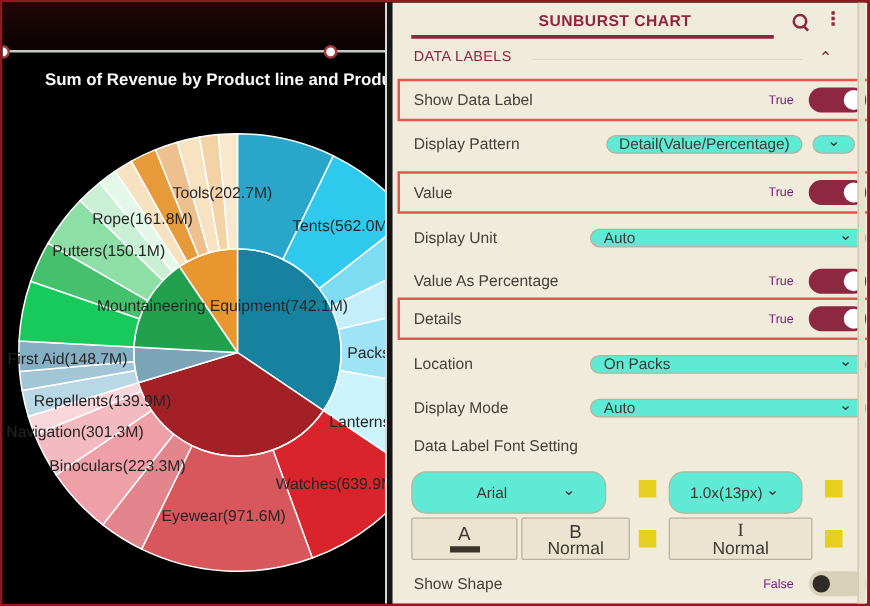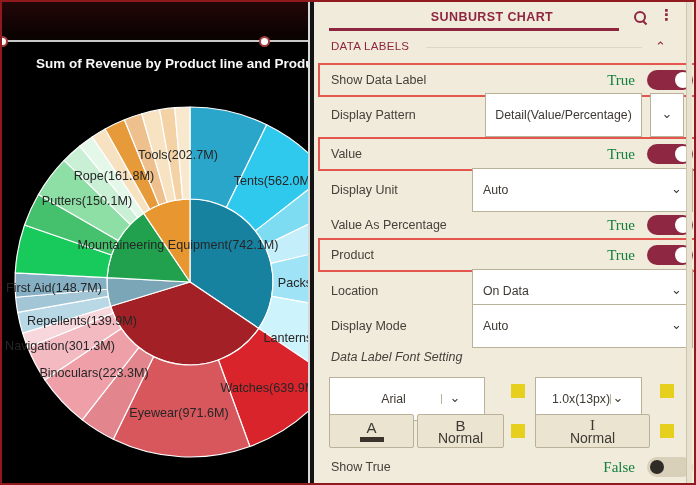--- a/index.html
+++ b/index.html
@@ -33,36 +33,36 @@
     font-family:"DejaVu Sans",sans-serif;cursor:pointer;}
   .section-label{position:absolute;left:17px;top:38px;color:#8e2640;font-size:11.5px;letter-spacing:.3px;}
   .section-divider{position:absolute;left:112px;right:52px;top:45px;height:1px;background:#dcd6c5;}
   .section-chevron{position:absolute;right:28px;top:37px;color:#8e2640;font-size:13px;
     font-family:"DejaVu Sans",sans-serif;cursor:pointer;}
   .row{position:absolute;left:17px;right:1px;display:flex;align-items:center;}
   .r-toggle{height:24px;}
   .r-dd{height:28px;}
   .row-label{font-size:12.5px;color:#46403a;white-space:nowrap;}
   .row-right{margin-left:auto;display:flex;align-items:center;gap:12px;}
-  .bool-text{font-size:15px;color:#15803d;font-family:Liberation Serif, serif;}
+  .bool-text{font-size:10px;color:#701a75;}
   .toggle{width:46px;height:20px;border-radius:10px;position:relative;cursor:pointer;}
   .toggle.on{background:#8e2741;}
   .toggle.on .knob{position:absolute;right:2px;top:2px;width:16px;height:16px;border-radius:50%;background:#fff;}
   .toggle.off{background:#d9d0ba;}
   .toggle.off .knob{position:absolute;left:3px;top:3px;width:14px;height:14px;border-radius:50%;background:#2f2b27;}
   .hl::before{content:"";position:absolute;left:-13px;right:-5px;top:-5px;bottom:-5px;
     border:2px solid #e4554e;pointer-events:none;}
-  .field{box-sizing:border-box;background:#ffffff;border:1px solid #b9b19a;border-radius:0;
-    height:44px;display:flex;align-items:center;font-size:12.3px;color:#3e3933;cursor:pointer;}
+  .field{box-sizing:border-box;background:#5eead4;border:1px solid #b9b19a;border-radius:12px;
+    height:15px;display:flex;align-items:center;font-size:12.3px;color:#3e3933;cursor:pointer;}
   .dd{position:absolute;left:141px;right:0;padding:0 10px;text-align:right;}
   .dd .chev{margin-left:auto;}
   .chev{font-family:"DejaVu Sans",sans-serif;color:#3e3933;font-size:13px;line-height:10px;margin-top:-3px;}
   .dp-main{position:absolute;left:154px;width:157px;justify-content:center;}
   .dp-chev{position:absolute;left:319px;width:34px;justify-content:center;}
-  .font-label{position:absolute;left:17px;top:348px;font-size:12.5px;color:#46403a;font-style:italic;}
+  .font-label{position:absolute;left:17px;top:348px;font-size:12.5px;color:#46403a;}
   .frow{position:absolute;left:15px;right:10px;}
   .swatch{position:absolute;width:14px;height:14px;background:#e7cf1e;cursor:pointer;}
   .combo-split{justify-content:space-between;padding:16px;}
   .combo-text{flex:1;text-align:center;}
   .combo-chev{width:26px;align-self:stretch;display:flex;align-items:center;justify-content:center;border-left:1px solid #b9b19a;}
   .btn{box-sizing:border-box;background:#eae4d1;border:1px solid #b9b19a;border-radius:2px;
     display:flex;flex-direction:column;align-items:center;justify-content:center;cursor:pointer;
     color:#3e3933;position:absolute;height:34px;}
   .btn .big{font-size:15px;line-height:15px;}
   .btn .sub{font-size:14px;line-height:11px;}
@@ -186,33 +186,33 @@
       <span class="row-label">Value As Percentage</span>
       <span class="row-right">
         <span class="bool-text">True</span>
         <span class="toggle on">
             <span class="knob"></span>
           </span>
       </span>
     </div>
 
     <div class="row r-toggle hl" style="top:241px">
-      <span class="row-label">Product</span>
+      <span class="row-label">Details</span>
       <span class="row-right">
         <span class="bool-text">True</span>
         <span class="toggle on">
             <span class="knob"></span>
           </span>
       </span>
     </div>
 
     <div class="row r-dd" style="top:275px">
       <span class="row-label">Location</span>
       <span class="field dd">
-        <span>On Data</span>
+        <span>On Packs</span>
         <span class="chev">⌄</span>
       </span>
     </div>
 
     <div class="row r-dd" style="top:310px">
       <span class="row-label">Display Mode</span>
       <span class="field dd">
         <span>Auto</span>
         <span class="chev">⌄</span>
       </span>
@@ -248,21 +248,21 @@
       </span>
       <span class="swatch" style="left:182px;top:10px"></span>
       <span class="btn" style="left:206px;width:115px">
         <span class="big serif-i">I</span>
         <span class="sub">Normal</span>
       </span>
       <span class="swatch" style="left:331px;top:10px"></span>
     </div>
 
     <div class="row r-toggle" style="top:453px">
-      <span class="row-label">Show True</span>
+      <span class="row-label">Show Shape</span>
       <span class="row-right">
         <span class="bool-text">False</span>
         <span class="toggle off">
             <span class="knob"></span>
           </span>
       </span>
     </div>
 
     <div class="scrollbar"></div>
   </div>

